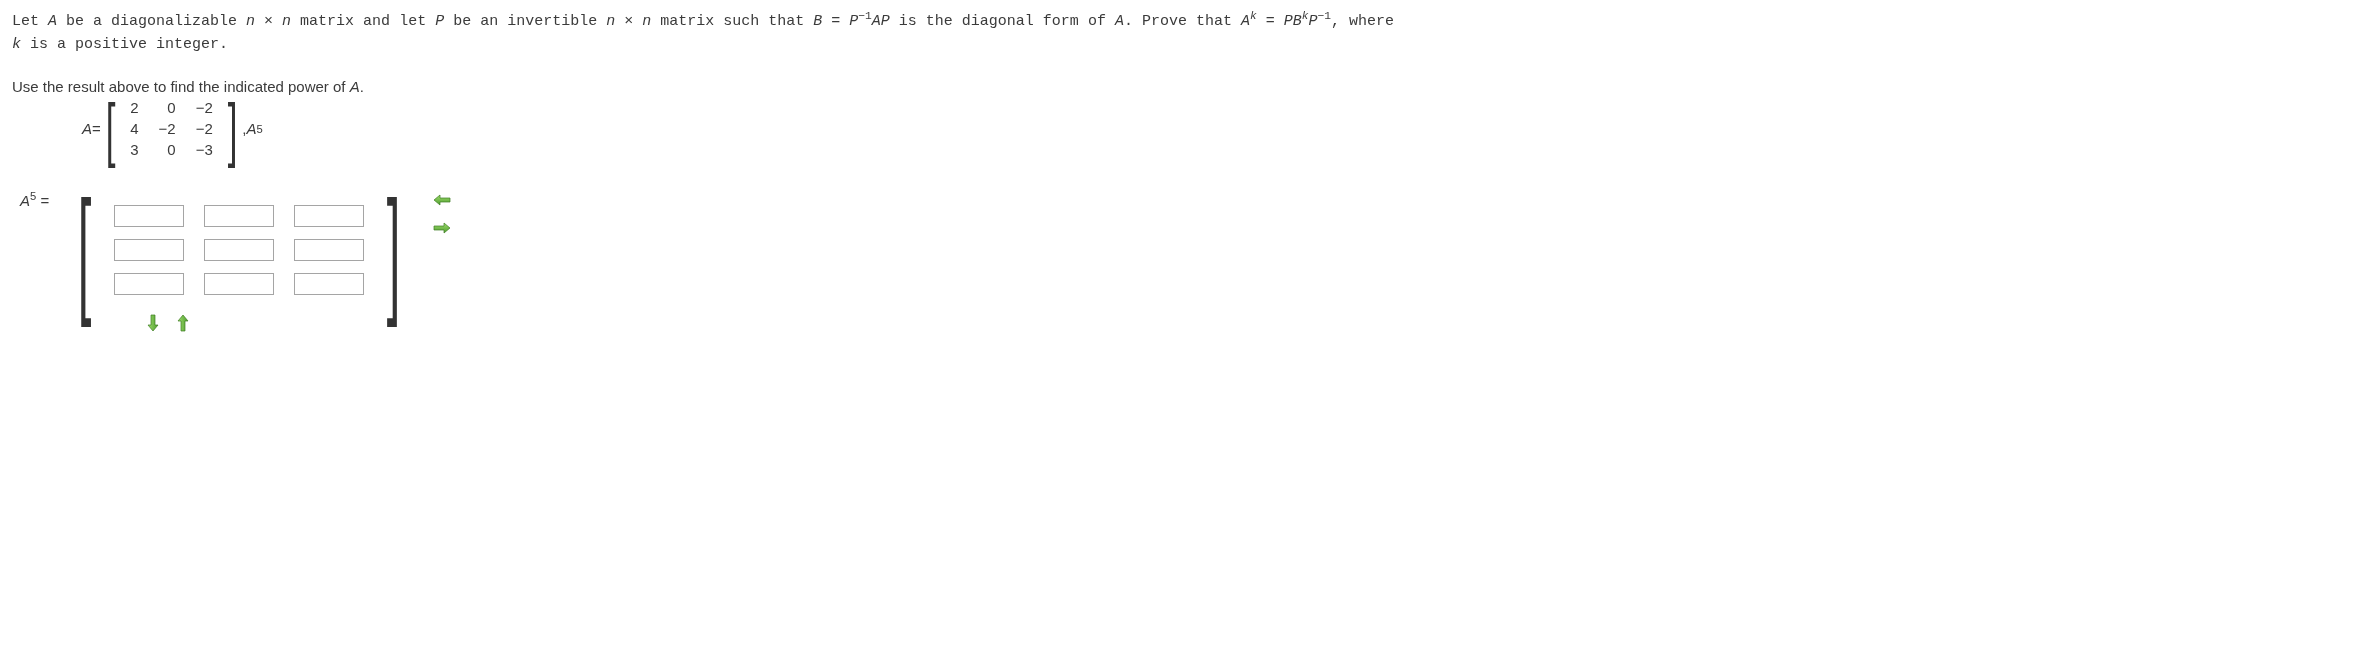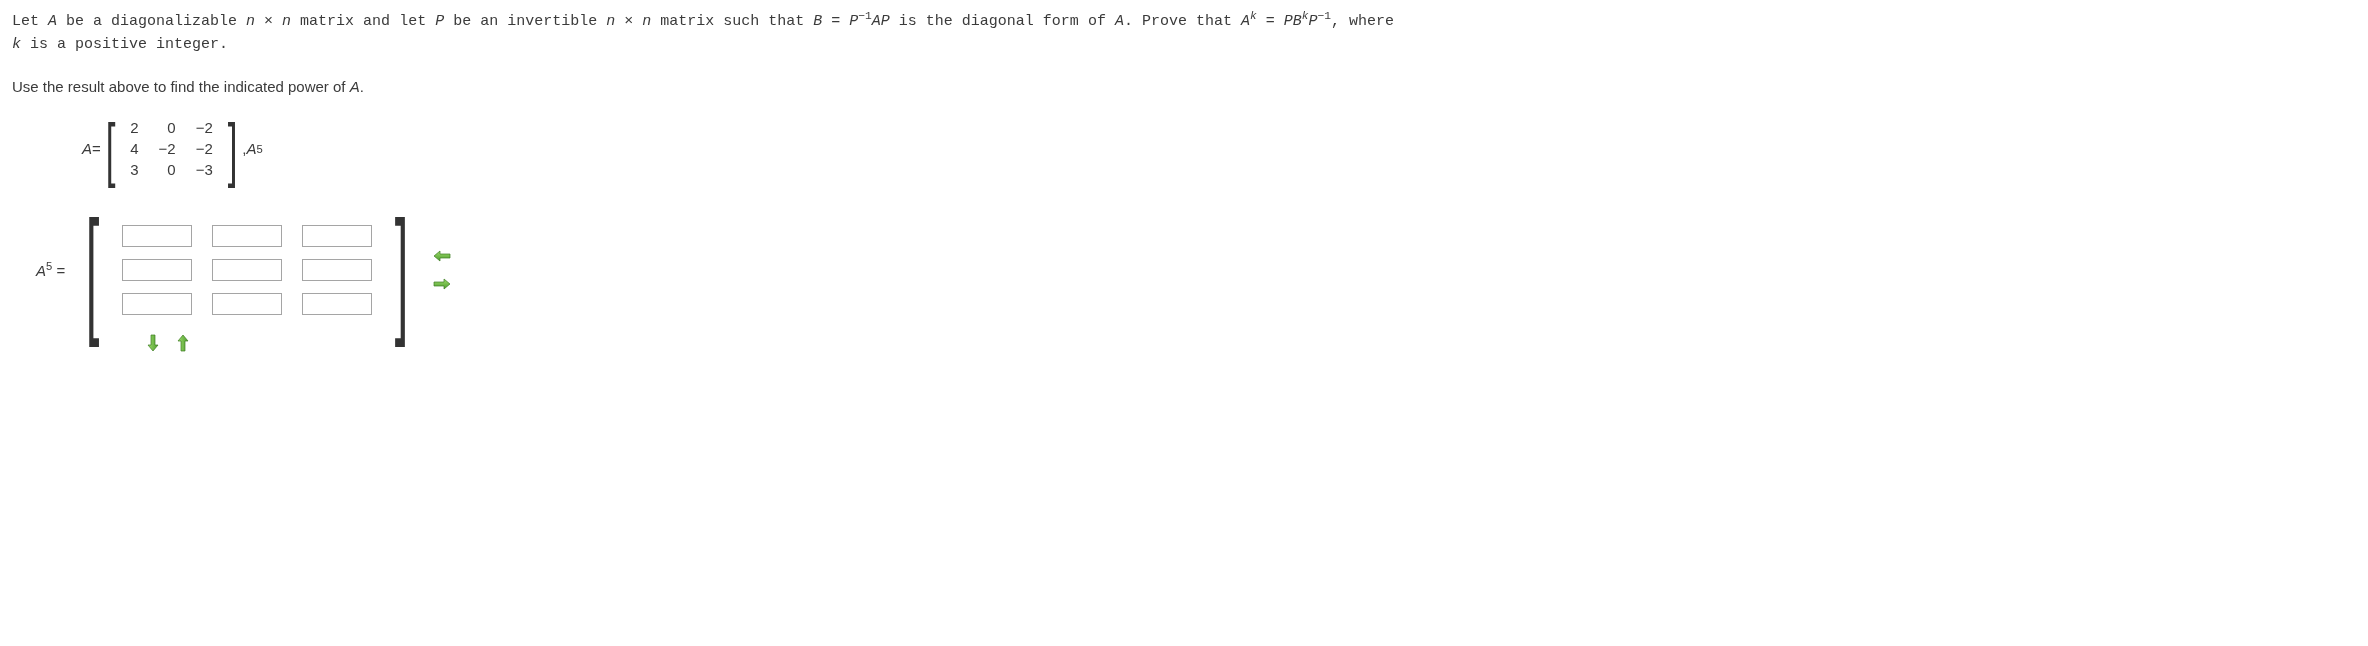--- a/index.html
+++ b/index.html
@@ -11,21 +11,21 @@
     background: #fff;
   }
   .problem-text {
     line-height: 1.5;
     margin-bottom: 22px;
     font-family: Liberation Mono, monospace;
   }
   .italic { font-style: italic; }
   .sup { vertical-align: super; font-size: 0.75em; }
   .sub-prompt {
-    margin-bottom: 22px;
+    margin-bottom: 2px;
   }
   .matrix-assign {
     display: flex;
     align-items: center;
     margin-left: 70px;
     margin-bottom: 30px;
   }
   .matrix-wrap {
     display: inline-flex;
     align-items: center;
@@ -51,22 +51,22 @@
   }
   table.mat td {
     padding: 2px 10px;
     text-align: right;
     font-family: Verdana, sans-serif;
     font-size: 15px;
     color: #3b3b3b;
   }
   .answer-row {
     display: flex;
-    align-items: center;
-    margin-left: 24px;
+    margin-left: 8px;
+    gap: 8px;
   }
   .answer-label {
     margin-right: 8px;
   }
   table.inputmat td {
     padding: 6px 10px;
   }
   .cell-input {
     width: 70px;
     height: 22px;

